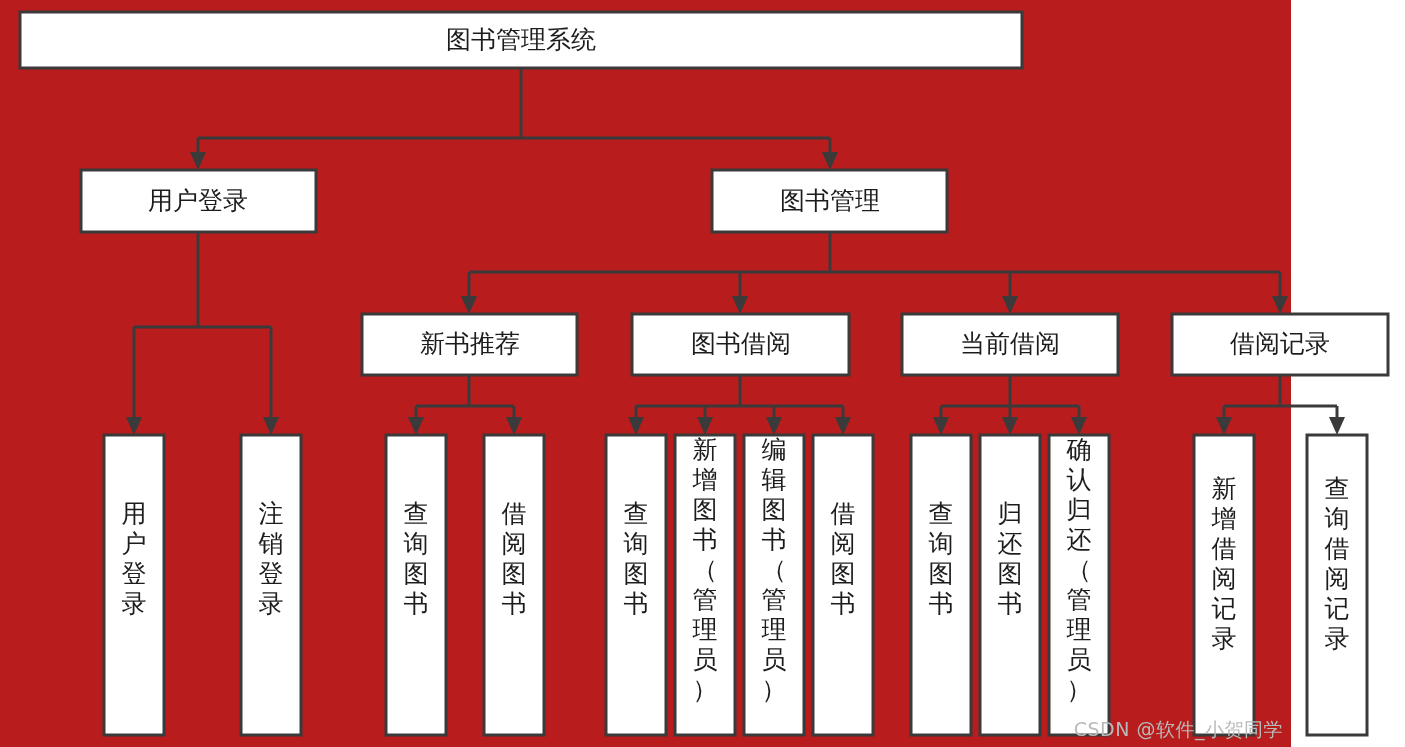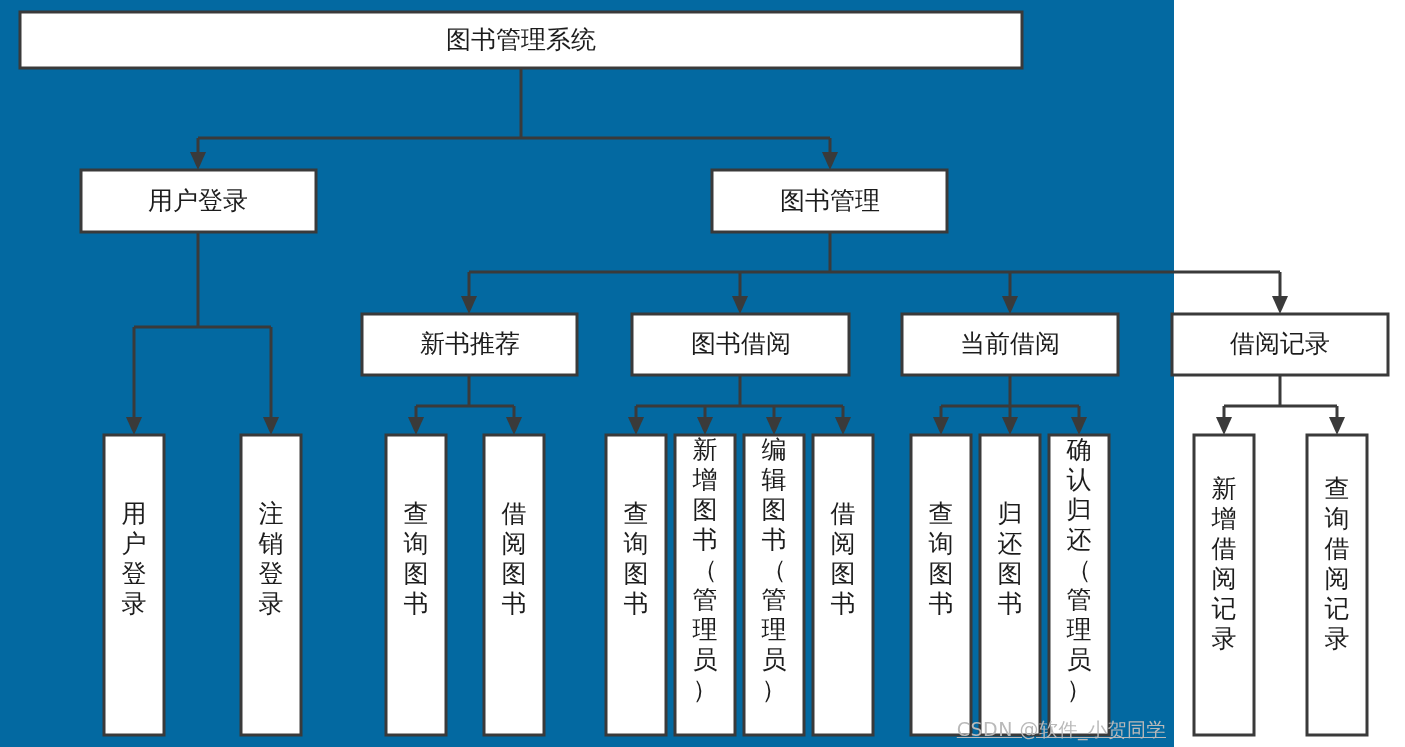--- a/index.html
+++ b/index.html
@@ -8,23 +8,23 @@
     background: #ffffff;
   }
   body {
     width: 1405px;
     height: 747px;
     font-family: "DejaVu Sans", "Liberation Sans", sans-serif;
     overflow: hidden;
   }
   #diagram-root {
     position: relative;
-    width: 1174px;
+    width: 1291px;
     height: 747px;
-    background: #0369a1;
+    background: #b91c1c;
   }
   svg.tree-canvas {
     position: absolute;
     left: 0;
     top: 0;
     width: 1405px;
     height: 747px;
   }
   .node-box {
     fill: #ffffff;
@@ -56,21 +56,20 @@
   }
   .watermark-text {
     position: absolute;
     right: 8px;
     bottom: 4px;
     font-family: "DejaVu Sans", "Liberation Sans", sans-serif;
     font-size: 19px;
     color: #b9b9b9;
     white-space: nowrap;
     letter-spacing: 0.5px;
-    text-decoration: underline;
   }
 </style>
 </head>
 <body>
 
 <div id="diagram-root">
 
   <svg class="tree-canvas" viewBox="0 0 1405 747" xmlns="http://www.w3.org/2000/svg">
 
     <g>

